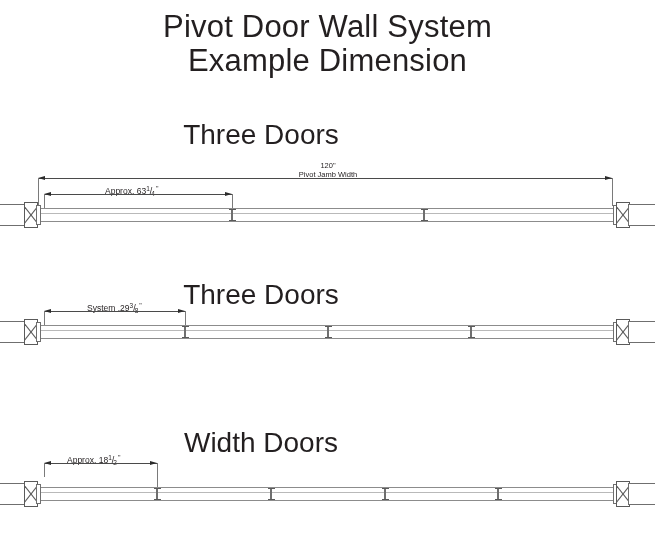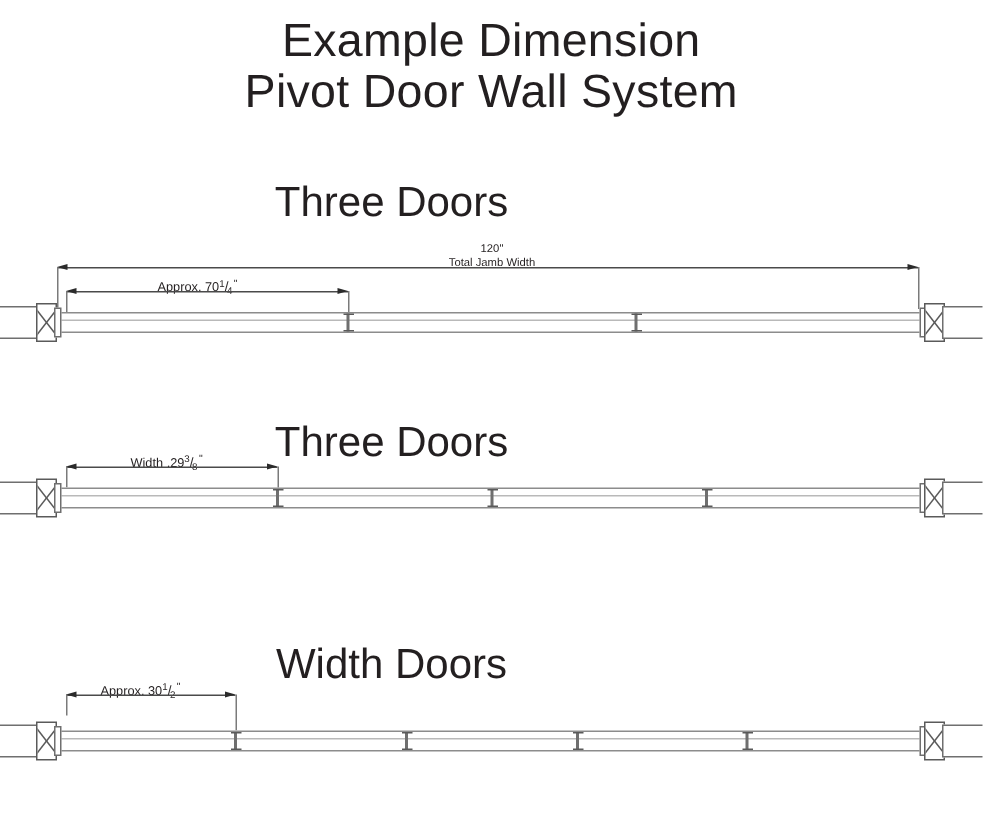--- a/index.html
+++ b/index.html
@@ -184,39 +184,39 @@
     position: absolute;
     box-sizing: border-box;
     border: 1px solid #6f6f6f;
     background: #ffffff;
   }
 </style>
 </head>
 <body>
 
 <div id="title-block">
+  <div class="main-title-line">Pivot Door Wall System</div>
   <div class="main-title-line">Example Dimension</div>
-  <div class="main-title-line">Pivot Door Wall System</div>
 </div>
 
 <div class="section-title" style="top:120px;">Three Doors</div>
 
 <div class="elevation" id="elev-0">
 
   <div class="dim-text overall" style="left:228px; top:161px;">120"</div>
-  <div class="dim-text overall" style="left:228px; top:170px;">Total Jamb Width</div>
+  <div class="dim-text overall" style="left:228px; top:170px;">Pivot Jamb Width</div>
 
   <div class="dim-line" style="left:38px; top:178px; width:574px;"></div>
   <div class="arrow-l" style="left:38px; top:175.5px;"></div>
   <div class="arrow-r" style="left:605px; top:175.5px;"></div>
   <div class="ext-line" style="left:38px; top:178px; height:28px;"></div>
   <div class="ext-line" style="left:612px; top:178px; height:28px;"></div>
 
   <div class="dim-label" style="left:102px; top:186px;">
-    <span>Approx. 70</span><span class="frac"><span class="num">1</span><span class="sl">/</span><span class="den">4</span></span><span class="inch-mark">"</span>
+    <span>Approx. 63</span><span class="frac"><span class="num">1</span><span class="sl">/</span><span class="den">4</span></span><span class="inch-mark">"</span>
   </div>
   <div class="dim-line" style="left:44px; top:194px; width:188px;"></div>
   <div class="arrow-l" style="left:44px; top:191.5px;"></div>
   <div class="arrow-r" style="left:225px; top:191.5px;"></div>
   <div class="ext-line" style="left:44px; top:194px; height:14px;"></div>
   <div class="ext-line" style="left:232px; top:194px; height:24px;"></div>
 
   <div class="track" style="left:38px; top:208px; width:578px; height:14px;"></div>
   <div class="track-mid" style="left:38px; top:213px; width:578px;"></div>
 
@@ -233,21 +233,21 @@
     <div class="jamb-cap" style="left:613px; top:205px; width:5px; height:20px;"></div>
     <div class="jamb-x" style="left:616px; top:202px; width:14px; height:26px;"></div>
     <div class="jamb-box" style="left:628px; top:204px; width:32px; height:22px;"></div>
   </div>
 </div>
 
 <div class="section-title" style="top:280px;">Three Doors</div>
 
 <div class="elevation" id="elev-1">
   <div class="dim-label" style="left:84px; top:303px;">
-    <span>Width .29</span><span class="frac"><span class="num">3</span><span class="sl">/</span><span class="den">8</span></span><span class="inch-mark">"</span>
+    <span>System .29</span><span class="frac"><span class="num">3</span><span class="sl">/</span><span class="den">8</span></span><span class="inch-mark">"</span>
   </div>
   <div class="dim-line" style="left:44px; top:311px; width:141px;"></div>
   <div class="arrow-l" style="left:44px; top:308.5px;"></div>
   <div class="arrow-r" style="left:178px; top:308.5px;"></div>
   <div class="ext-line" style="left:44px; top:311px; height:14px;"></div>
   <div class="ext-line" style="left:185px; top:311px; height:24px;"></div>
 
   <div class="track" style="left:38px; top:325px; width:578px; height:14px;"></div>
   <div class="track-mid" style="left:38px; top:330px; width:578px;"></div>
 
@@ -264,21 +264,21 @@
     <div class="jamb-cap" style="left:613px; top:322px; width:5px; height:20px;"></div>
     <div class="jamb-x" style="left:616px; top:319px; width:14px; height:26px;"></div>
     <div class="jamb-box" style="left:628px; top:321px; width:32px; height:22px;"></div>
   </div>
 </div>
 
 <div class="section-title" style="top:428px;">Width Doors</div>
 
 <div class="elevation" id="elev-2">
   <div class="dim-label" style="left:64px; top:455px;">
-    <span>Approx. 30</span><span class="frac"><span class="num">1</span><span class="sl">/</span><span class="den">2</span></span><span class="inch-mark">"</span>
+    <span>Approx. 18</span><span class="frac"><span class="num">1</span><span class="sl">/</span><span class="den">2</span></span><span class="inch-mark">"</span>
   </div>
   <div class="dim-line" style="left:44px; top:463px; width:113px;"></div>
   <div class="arrow-l" style="left:44px; top:460.5px;"></div>
   <div class="arrow-r" style="left:150px; top:460.5px;"></div>
   <div class="ext-line" style="left:44px; top:463px; height:14px;"></div>
   <div class="ext-line" style="left:157px; top:463px; height:24px;"></div>
 
   <div class="track" style="left:38px; top:487px; width:578px; height:14px;"></div>
   <div class="track-mid" style="left:38px; top:492px; width:578px;"></div>
 

